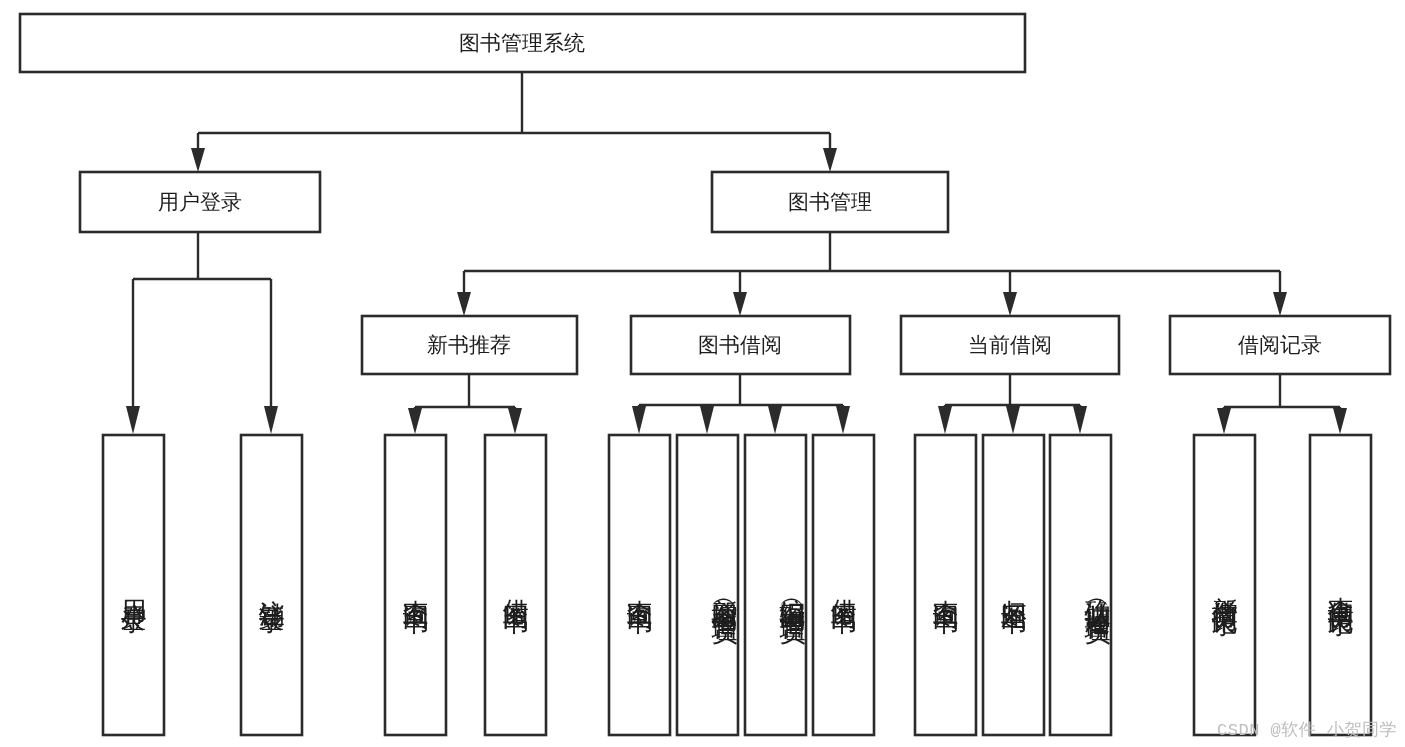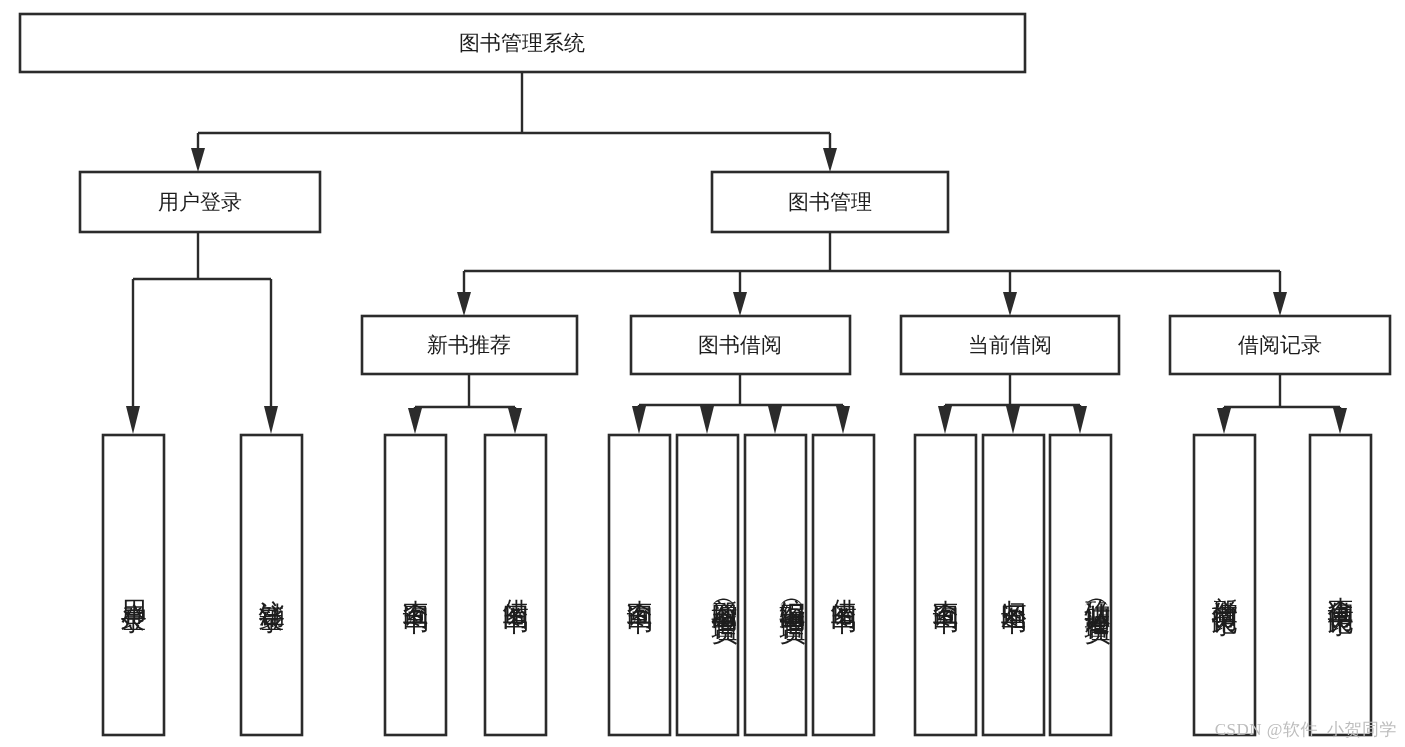--- a/index.html
+++ b/index.html
@@ -45,21 +45,21 @@
     fill: none;
   }
   .arrow-head {
     fill: #2b2b2b;
     stroke: none;
   }
   .watermark {
     position: absolute;
     right: 8px;
     bottom: 6px;
-    font-family: Liberation Serif, serif;
+    font-family: Liberation Mono, monospace;
     font-size: 17px;
     color: #bdbdbd;
     letter-spacing: 0.5px;
     user-select: none;
     white-space: nowrap;
   }
 </style>
 </head>
 <body>
 

